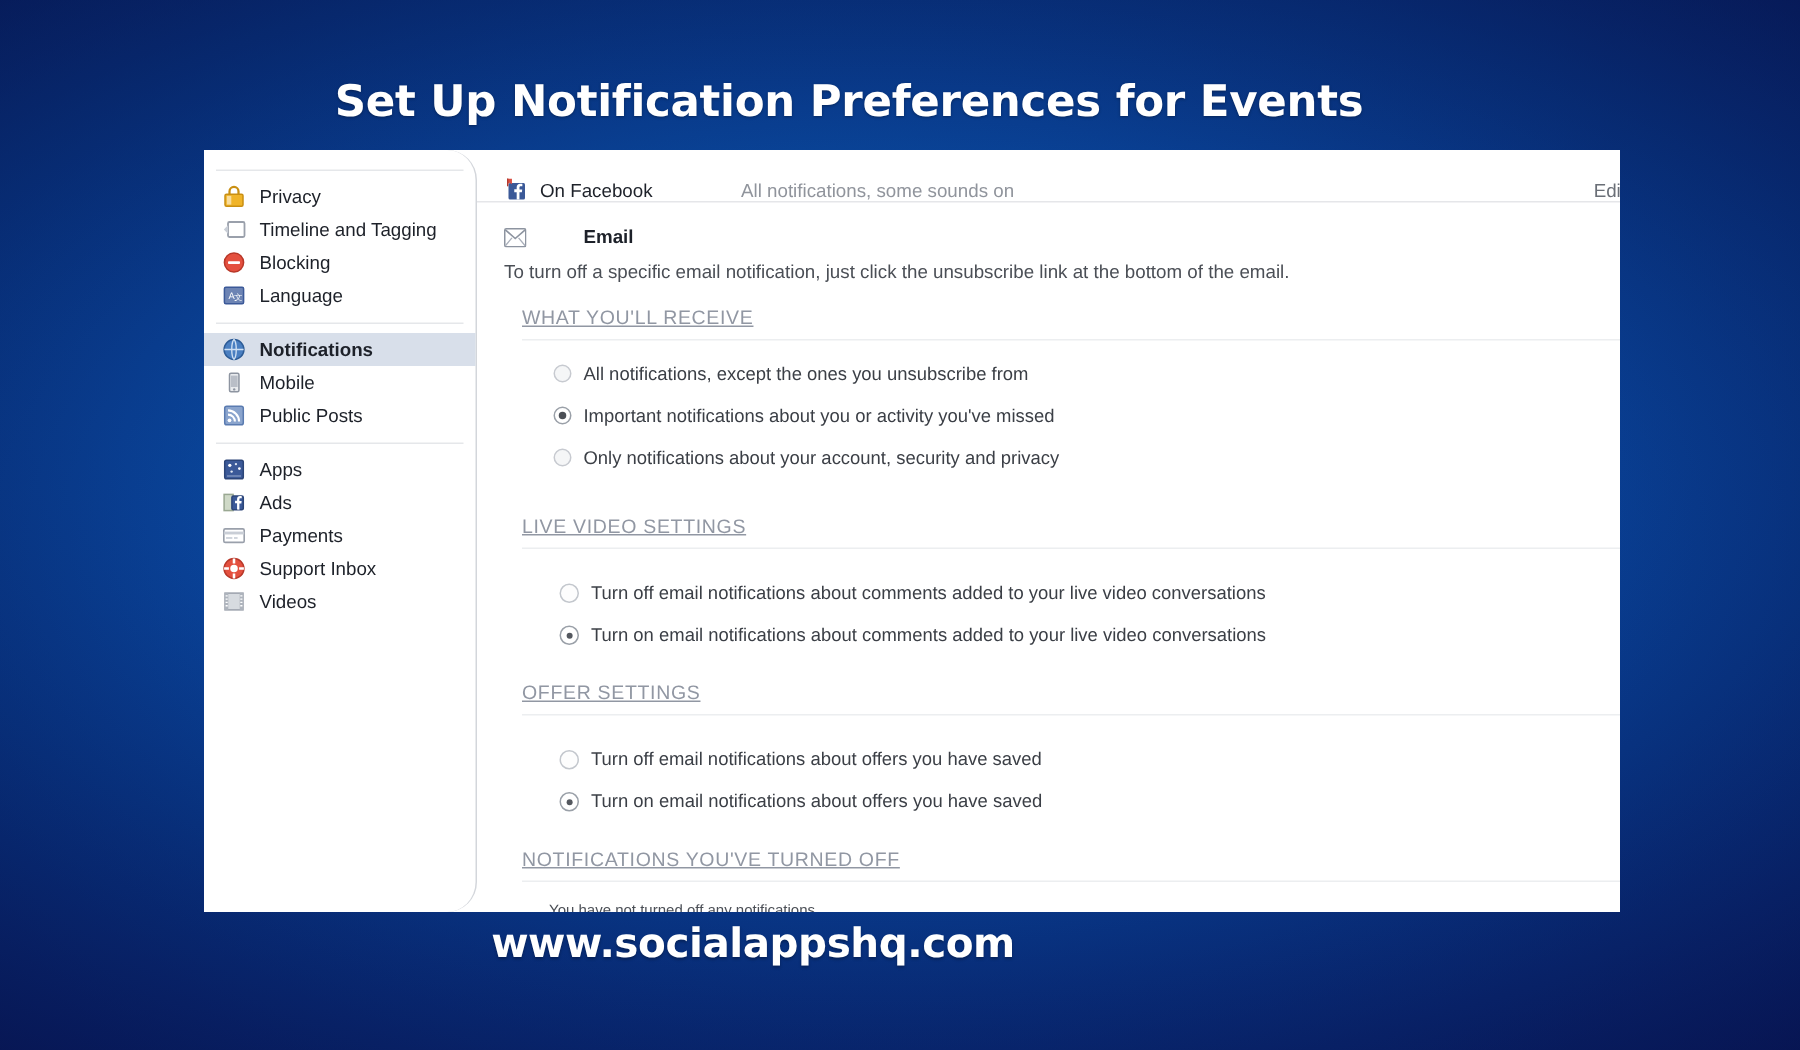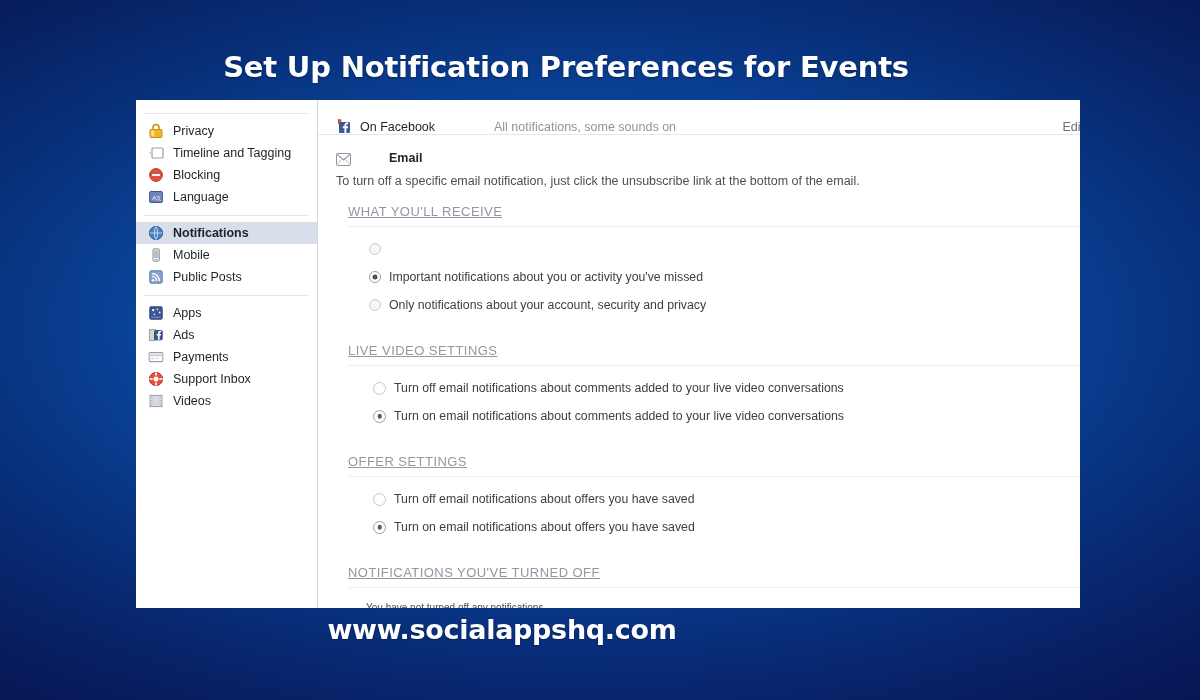--- a/index.html
+++ b/index.html
@@ -65,20 +65,21 @@
     overflow: hidden;
   }
 
   
   .sidebar {
     width: 182px;
     flex: 0 0 182px;
     background: #ffffff;
     border-right: 1px solid #d3d6db;
     padding-top: 13px;
+    border-radius: 20px;
   }
   .side-sep {
     height: 1px;
     background: #e5e7ea;
     margin: 0 8px;
   }
   .side-group { padding: 6px 0 7px 0; }
   .side-item {
     display: flex;
     align-items: center;
@@ -160,21 +161,21 @@
   .opts { padding: 8px 0 8px 0; }
   .opt {
     display: flex;
     align-items: center;
     height: 28px;
     font-size: 12.3px;
     color: #3b3f46;
     cursor: pointer;
   }
   .opt.indent-a { padding-left: 51px; }
-  .opt.indent-b { padding-left: 55px; }
+  .opt.indent-b { padding-left: 55px; align-items: flex-end; }
 
   .radio {
     width: 12px; height: 12px;
     border-radius: 50%;
     border: 1px solid #c7cad0;
     background: #f5f6f7;
     margin-right: 8px;
     flex: 0 0 12px;
     position: relative;
   }
@@ -348,20 +349,21 @@
       <div class="email-desc">To turn off a specific email notification, just click the unsubscribe link at the bottom of the email.</div>
     </div>
 
     <div id="sections-host">
         <div class="section">
           <div class="section-head">WHAT YOU'LL RECEIVE</div>
           <div class="section-rule"></div>
           <div class="opts">
             <div class="opt indent-a">
               <span class="radio"></span>
+              <span>All notifications, except the ones you unsubscribe from</span>
             </div>
             <div class="opt indent-a">
               <span class="radio on"></span>
               <span>Important notifications about you or activity you've missed</span>
             </div>
             <div class="opt indent-a">
               <span class="radio"></span>
               <span>Only notifications about your account, security and privacy</span>
             </div>
           </div>

